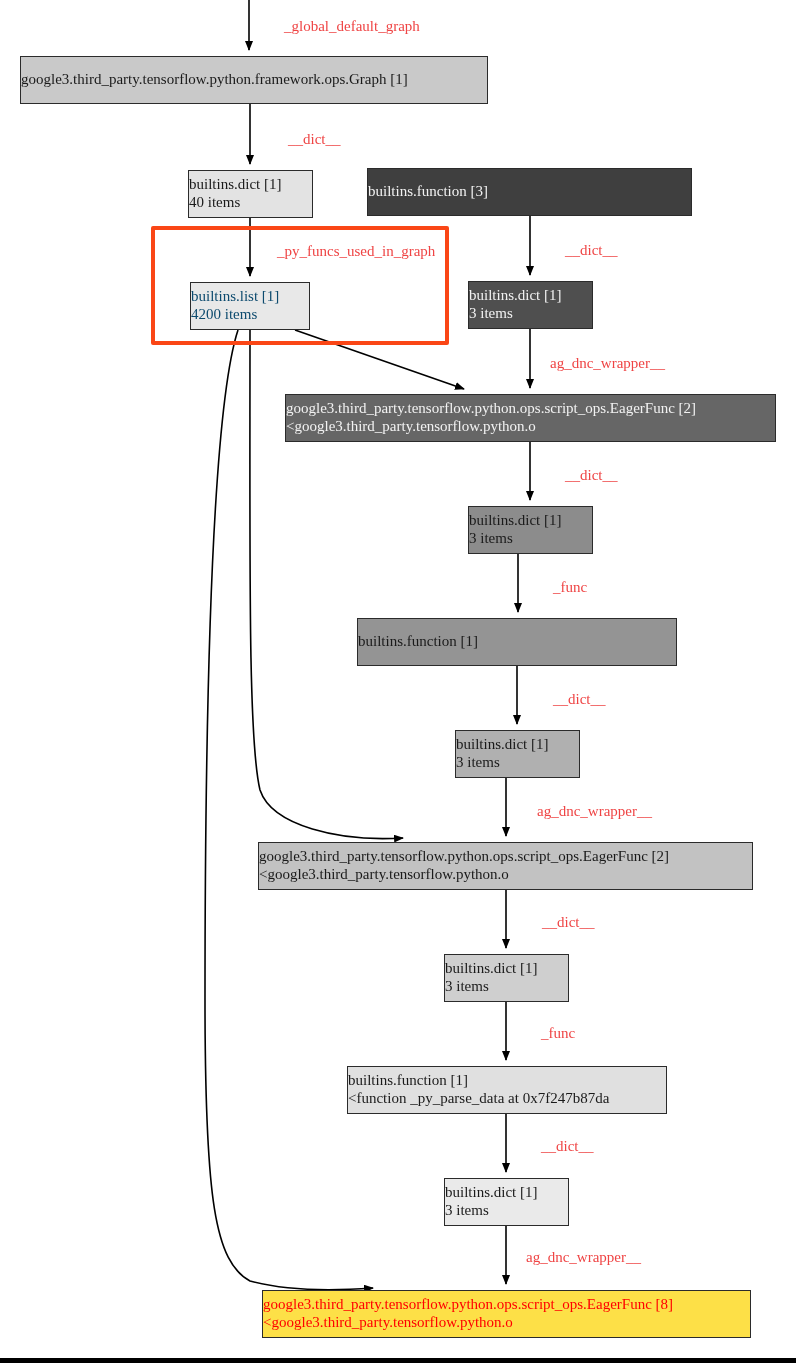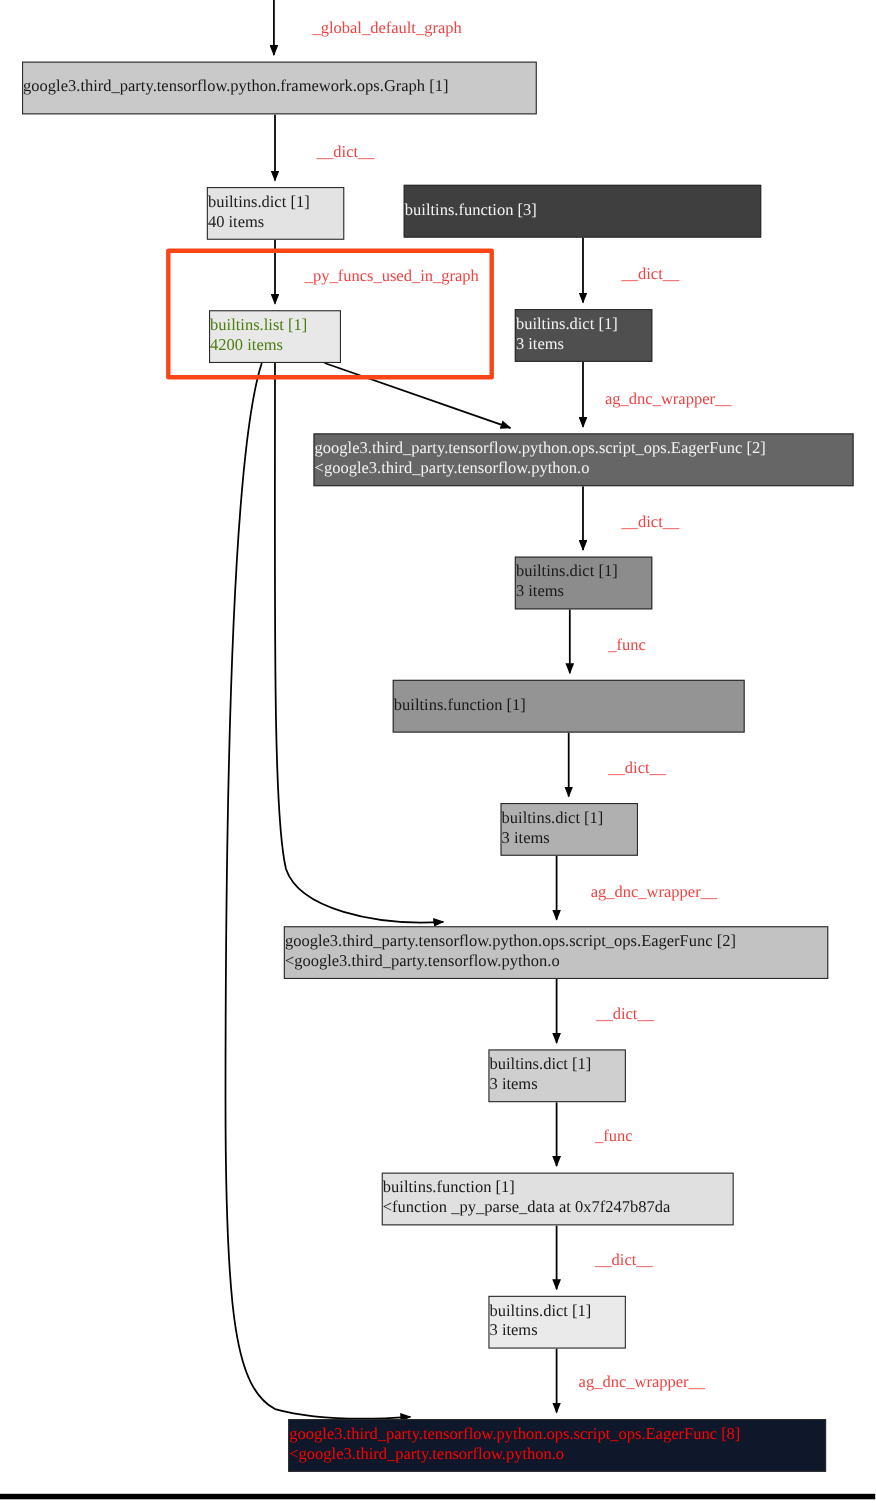--- a/index.html
+++ b/index.html
@@ -116,21 +116,21 @@
       <div class="node" style="left: 20px; top: 56px; width: 468px; height: 48px; background: rgb(201, 201, 201); color: rgb(26, 26, 26); font-size: 15px;">
         <span class="ln">google3.third_party.tensorflow.python.framework.ops.Graph [1]</span>
       </div>
       <div class="node" style="left: 188px; top: 170px; width: 125px; height: 48px; background: rgb(227, 227, 227); color: rgb(26, 26, 26); font-size: 15px;">
         <span class="ln">builtins.dict [1]</span>
         <span class="ln">40 items</span>
       </div>
       <div class="node" style="left: 367px; top: 168px; width: 325px; height: 48px; background: rgb(63, 63, 63); color: rgb(242, 242, 242); font-size: 15px; gap: 21px;">
         <span class="ln">builtins.function [3]</span>
       </div>
-      <div class="node" style="left: 190px; top: 282px; width: 120px; height: 48px; background: rgb(232, 232, 232); color: #4d7c0f; font-size: 15px;">
+      <div class="node" style="left: 190px; top: 282px; width: 120px; height: 48px; background: rgb(232, 232, 232); color: #0c4a6e; font-size: 15px;">
         <span class="ln">builtins.list [1]</span>
         <span class="ln">4200 items</span>
       </div>
       <div class="node" style="left: 468px; top: 281px; width: 125px; height: 48px; background: rgb(79, 79, 79); color: rgb(242, 242, 242); font-size: 15px;">
         <span class="ln">builtins.dict [1]</span>
         <span class="ln">3 items</span>
       </div>
       <div class="node" style="left: 285px; top: 394px; width: 491px; height: 48px; background: rgb(102, 102, 102); color: rgb(242, 242, 242); font-size: 15px;">
         <span class="ln">google3.third_party.tensorflow.python.ops.script_ops.EagerFunc [2]</span>
         <span class="ln">&lt;google3.third_party.tensorflow.python.o</span>
@@ -155,21 +155,21 @@
         <span class="ln">3 items</span>
       </div>
       <div class="node" style="left: 347px; top: 1066px; width: 320px; height: 48px; background: rgb(224, 224, 224); color: rgb(26, 26, 26); font-size: 15px;">
         <span class="ln">builtins.function [1]</span>
         <span class="ln">&lt;function _py_parse_data at 0x7f247b87da</span>
       </div>
       <div class="node" style="left: 444px; top: 1178px; width: 125px; height: 48px; background: rgb(234, 234, 234); color: rgb(26, 26, 26); font-size: 15px;">
         <span class="ln">builtins.dict [1]</span>
         <span class="ln">3 items</span>
       </div>
-      <div class="node" style="left: 262px; top: 1290px; width: 489px; height: 48px; background: #0f172a; color: rgb(255, 0, 0); font-size: 15px;">
+      <div class="node" style="left: 262px; top: 1290px; width: 489px; height: 48px; background: #fde047; color: rgb(255, 0, 0); font-size: 15px;">
         <span class="ln">google3.third_party.tensorflow.python.ops.script_ops.EagerFunc [8]</span>
         <span class="ln">&lt;google3.third_party.tensorflow.python.o</span>
       </div>
     </div>
   <div id="labels">
       <div class="edge-label" style="left: 255px; top: 19px;">_global_default_graph</div>
       <div class="edge-label" style="left: 259px; top: 132px;">__dict__</div>
       <div class="edge-label" style="left: 536px; top: 243px;">__dict__</div>
       <div class="edge-label" style="left: 248px; top: 244px;">_py_funcs_used_in_graph</div>
       <div class="edge-label" style="left: 521px; top: 356px;">ag_dnc_wrapper__</div>

